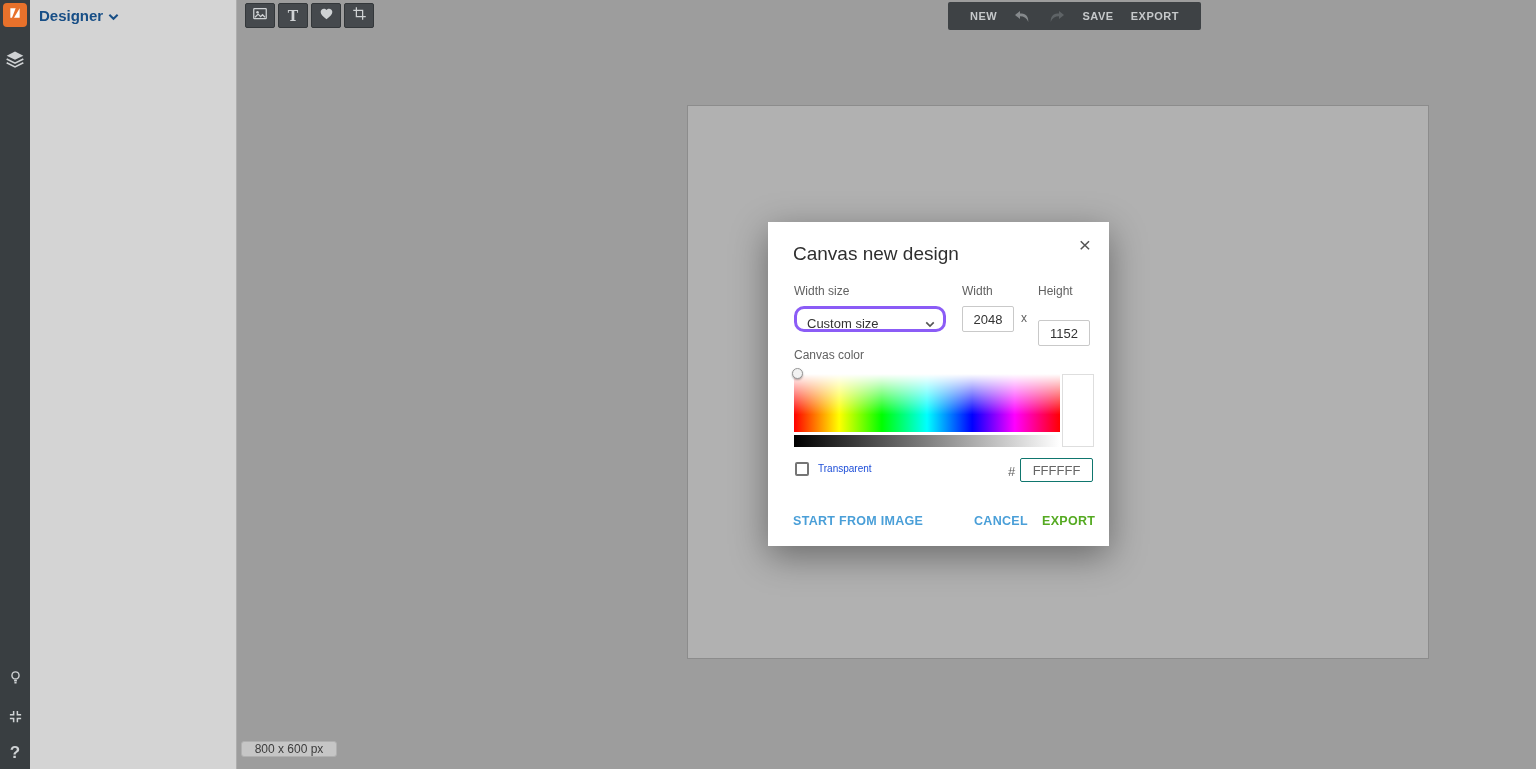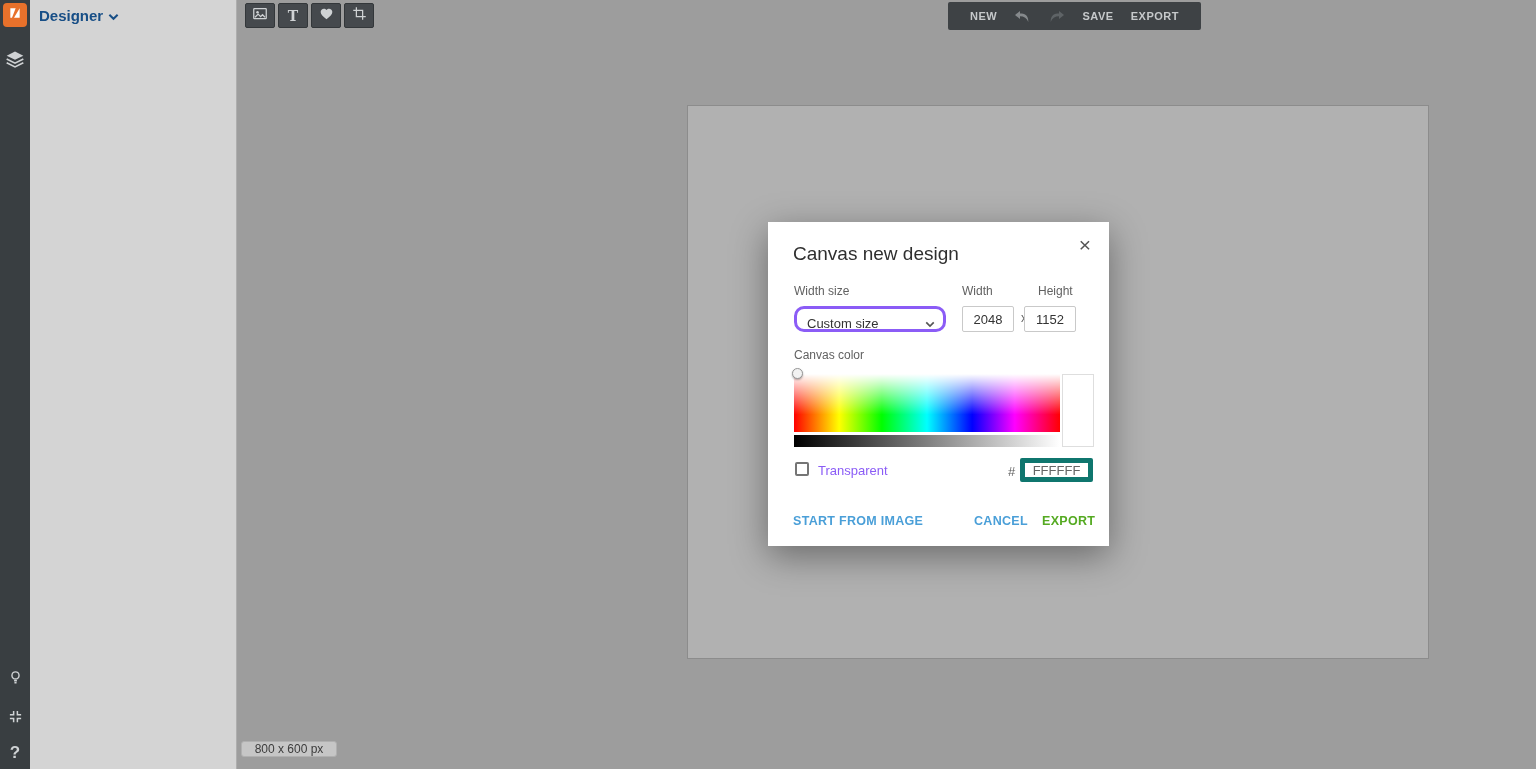--- a/index.html
+++ b/index.html
@@ -52,23 +52,23 @@
   .gradient { position:absolute; left:26px; top:152px; width:266px; height:58px; cursor:crosshair;
      background:
        linear-gradient(to bottom, rgba(255,255,255,1) 0%, rgba(255,255,255,0) 70%),
        linear-gradient(to right, #ff0000 0%, #ffff00 17%, #00ff00 33%, #00ffff 50%, #0000ff 67%, #ff00ff 83%, #ff0000 100%); }
   .grad-handle { position:absolute; left:-2px; top:-6px; width:11px; height:11px; border-radius:50%;
                  background:#f2f2f2; border:1px solid #979797; box-shadow:0 1px 2px rgba(0,0,0,.3); cursor:grab; }
   .bw-bar { position:absolute; left:26px; top:213px; width:266px; height:12px;
             background:linear-gradient(to right, #000, #fff); cursor:crosshair; }
   .swatch { position:absolute; left:294px; top:152px; width:32px; height:73px; background:#ffffff; border:1px solid #dedede; }
   .checkbox { position:absolute; left:27px; top:240px; width:14px; height:14px; border:2px solid #757575; border-radius:2px; background:#fff; cursor:pointer; appearance:none; }
-  .cb-label { position:absolute; left:50px; top:241px; font-size:13px; color:#8b5cf6; }
+  .cb-label { position:absolute; left:50px; top:241px; font-size:10px; color:#1d4ed8; }
   .hex-prefix { position:absolute; left:240px; top:242px; font-size:13px; color:#616161; }
-  .hex-input { position:absolute; left:252px; top:236px; width:73px; height:24px; border:5px solid #0f766e; border-radius:2px;
+  .hex-input { position:absolute; left:252px; top:236px; width:73px; height:24px; border:1px solid #0f766e; border-radius:2px;
                text-align:center; font-size:13px; color:#666; font-family:"Liberation Sans", sans-serif; }
   .dlg-btn { position:absolute; top:292px; font-size:12.5px; font-weight:bold; letter-spacing:.3px; cursor:pointer; background:none; border:none; font-family:"Liberation Sans", sans-serif; }
   .btn-blue { color:#4a9fd8; }
   .btn-green { color:#55aa22; }
 
   
   .dim-chip { position:absolute; left:241px; top:741px; width:96px; height:16px; background:#c6c6c6; border:1px solid #b0b0b0;
               border-radius:3px; display:flex; align-items:center; justify-content:center; font-size:12px; color:#3c3c3c; }
   .zoom-panel { position:absolute; left:928px; top:736px; width:264px; height:33px; background:#a8a8a8; border-radius:4px 4px 0 0;
                 display:flex; align-items:center; gap:13px; padding:0 15px; }
@@ -191,21 +191,21 @@
     <div class="dd">
       <span>Custom size</span>
       <span>
         <svg width="10" height="7" viewBox="0 0 12 8" fill="none" stroke="#555" stroke-width="2">
             <path d="M1.5 1.5 L6 6 L10.5 1.5"></path>
           </svg>
       </span>
     </div>
     <input class="num-input" style="left: 194px;" value="2048">
     <span class="times">x</span>
-    <input class="num-input" style="left: 256px;" value="1152">
+    <input class="num-input" style="left: 270px; margin-top: 14px;" value="1152">
 
     <div class="field-label" style="left:26px; top:126px;">Canvas color</div>
     <div class="gradient">
       <div class="grad-handle"></div>
     </div>
     <div class="bw-bar"></div>
     <div class="swatch"></div>
 
     <input type="checkbox" class="checkbox" style="">
     <span class="cb-label">Transparent</span>

